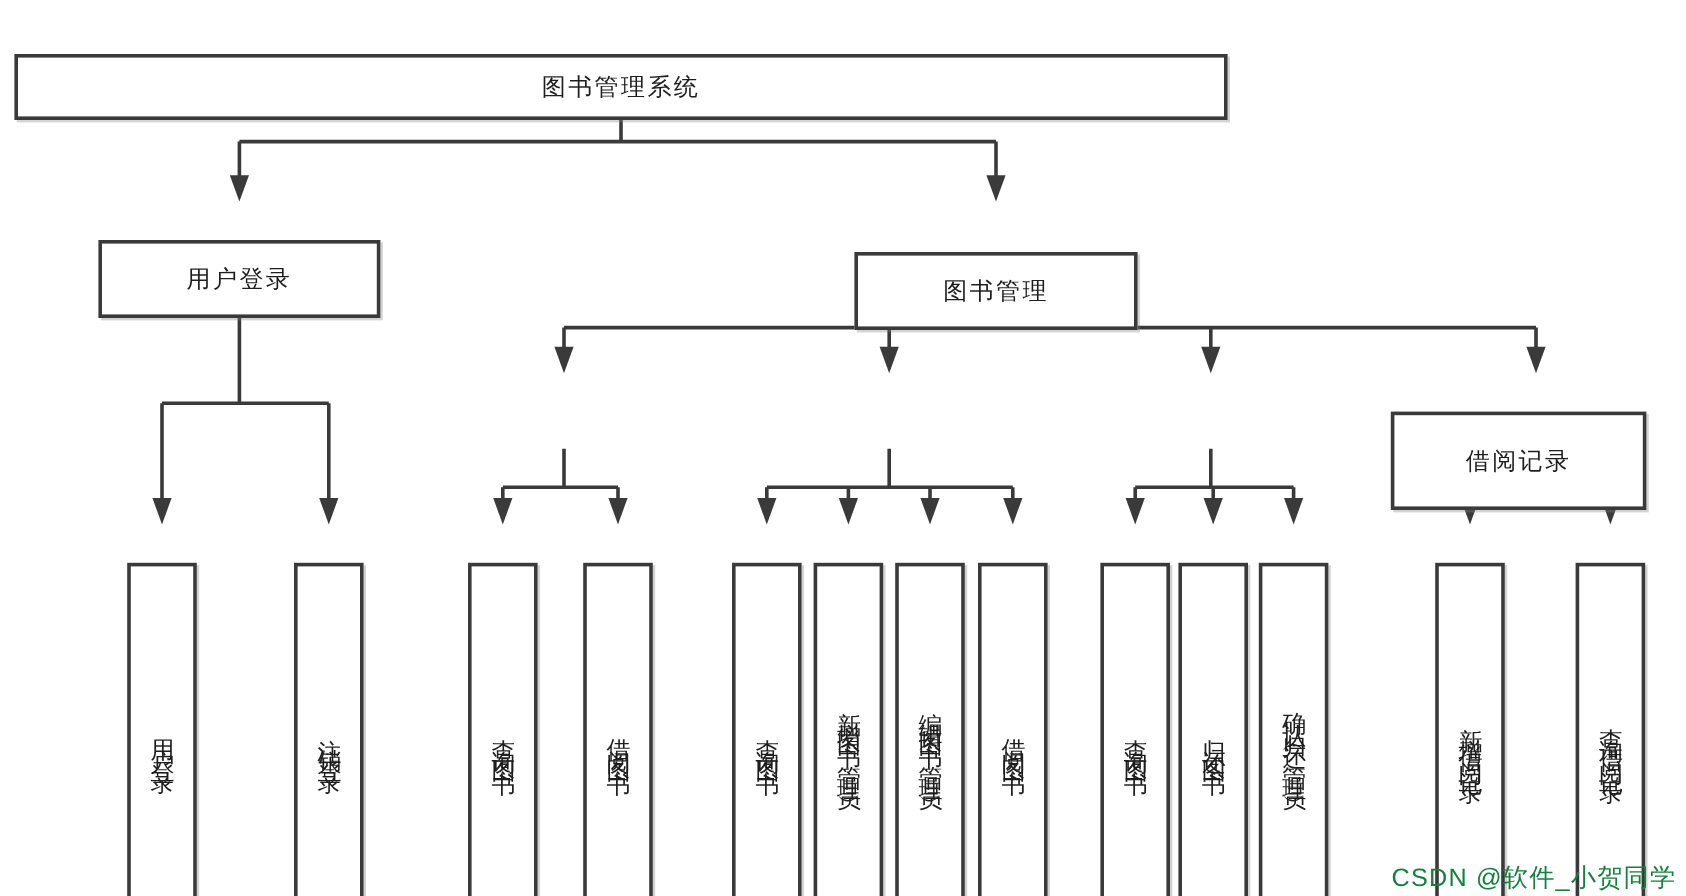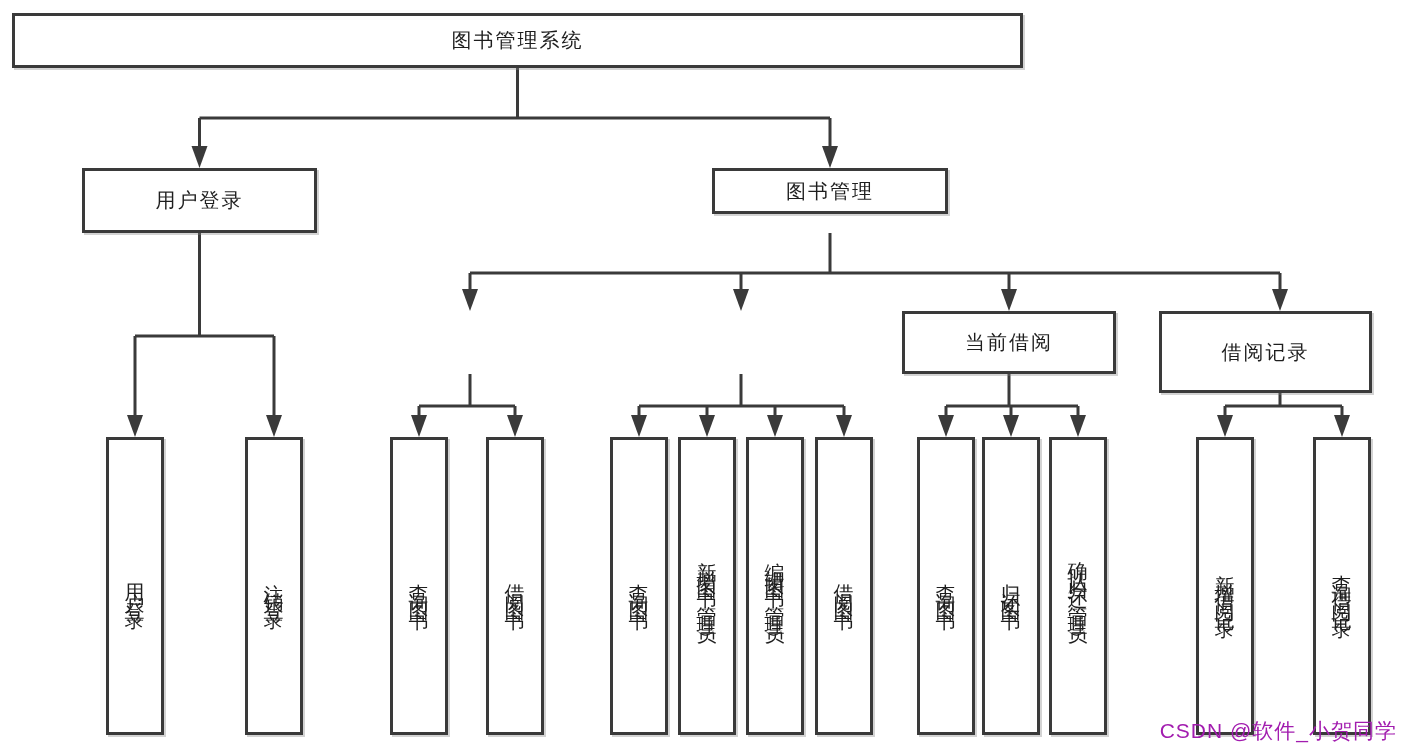--- a/index.html
+++ b/index.html
@@ -4,30 +4,30 @@
 <style>
   html,body{margin:0;padding:0;background:#ffffff;}
   .stage{
     position:relative;width:1405px;height:747px;background:#ffffff;
     font-family:"Liberation Sans","DejaVu Sans",sans-serif;color:#1e1e1e;overflow:hidden;
   }
   .wires{position:absolute;left:0;top:0;z-index:0;}
   .box{
     position:absolute;box-sizing:border-box;background:#ffffff;
     border:3px solid #3a3a3a;display:flex;align-items:center;justify-content:center;
-    z-index:1;box-shadow:2px 2px 0 rgba(130,130,130,0.35);
+    z-index:1;box-shadow:2px 2px 0 rgba(130,130,130,0.35);margin-top:32px;
   }
   .box.h span{font-size:20px;letter-spacing:2px;white-space:nowrap;}
   .box.v span{
     writing-mode:vertical-rl;text-orientation:mixed;
     font-size:20px;letter-spacing:9px;line-height:1;
   }
   .watermark{
     position:absolute;right:8px;bottom:2px;z-index:3;
-    font-size:21px;letter-spacing:1px;color:#a21caf;white-space:nowrap;
+    font-size:21px;letter-spacing:1px;color:#15803d;white-space:nowrap;
   }
 </style>
 </head>
 <body>
 
 <div class="stage">
 
   <svg class="wires" width="1405" height="747" viewBox="0 0 1405 747">
     <g stroke="#3a3a3a" stroke-width="3" fill="none">
 
@@ -71,27 +71,24 @@
     </g>
   </svg>
 
   <div class="box h" style="left:12px;top:13px;width:1011px;height:55px">
     <span>图书管理系统</span>
   </div>
 
   <div class="box h" style="left:82px;top:168px;width:235px;height:65px">
     <span>用户登录</span>
   </div>
-  <div class="box h" style="left:712px;top:168px;width:236px;height:46px">
+  <div class="box h" style="left:712px;top:178px;width:236px;height:65px">
     <span>图书管理</span>
   </div>
 
-  <div class="box h" style="left:902px;top:311px;width:214px;height:63px">
-    <span>当前借阅</span>
-  </div>
   <div class="box h" style="left:1159px;top:311px;width:213px;height:82px">
     <span>借阅记录</span>
   </div>
 
   <div class="box v" style="left:106px;top:437px;width:58px;height:298px">
     <span>用户登录</span>
   </div>
   <div class="box v" style="left:245px;top:437px;width:58px;height:298px">
     <span>注销登录</span>
   </div>

